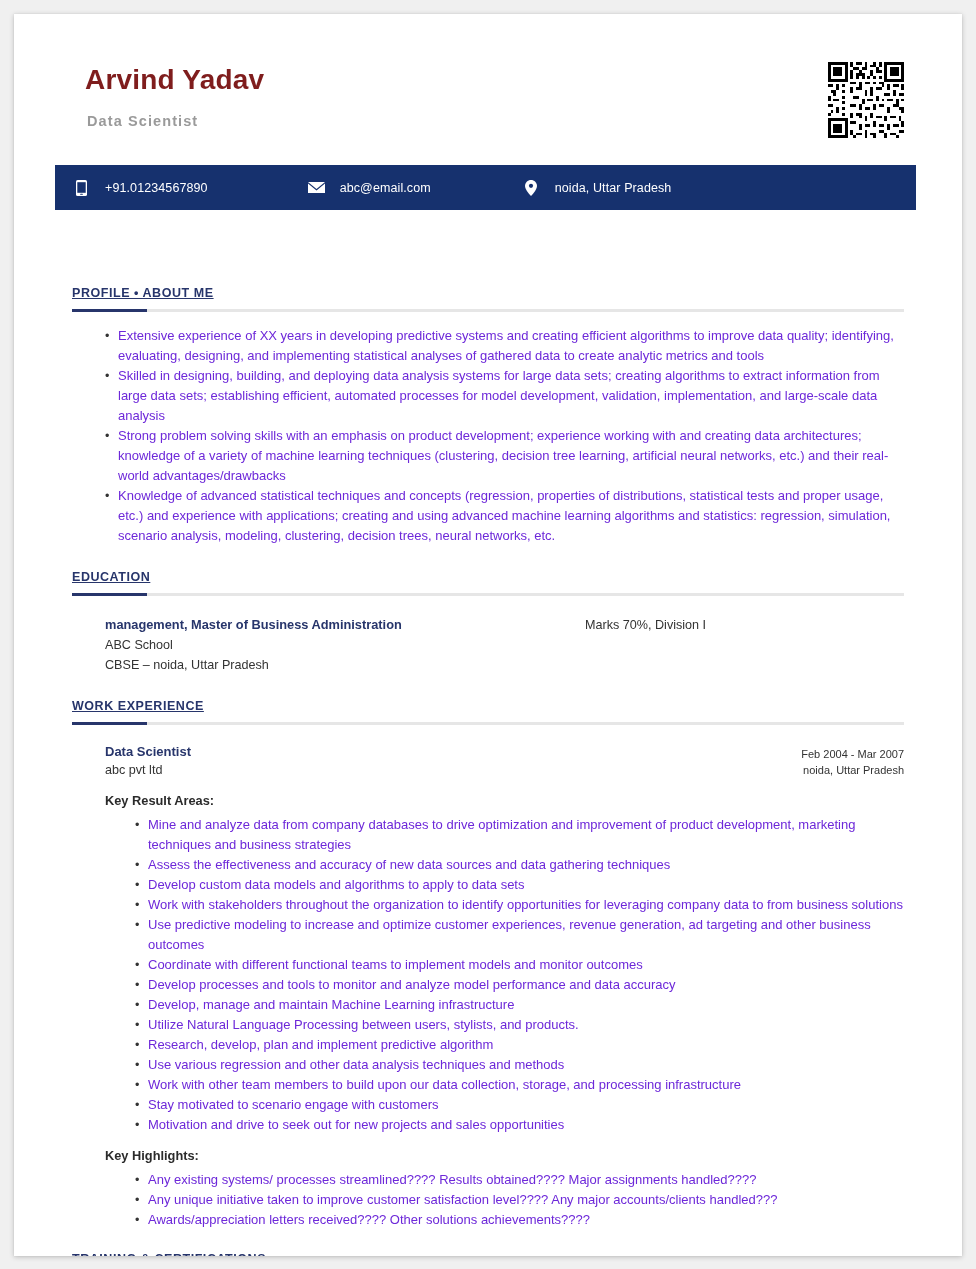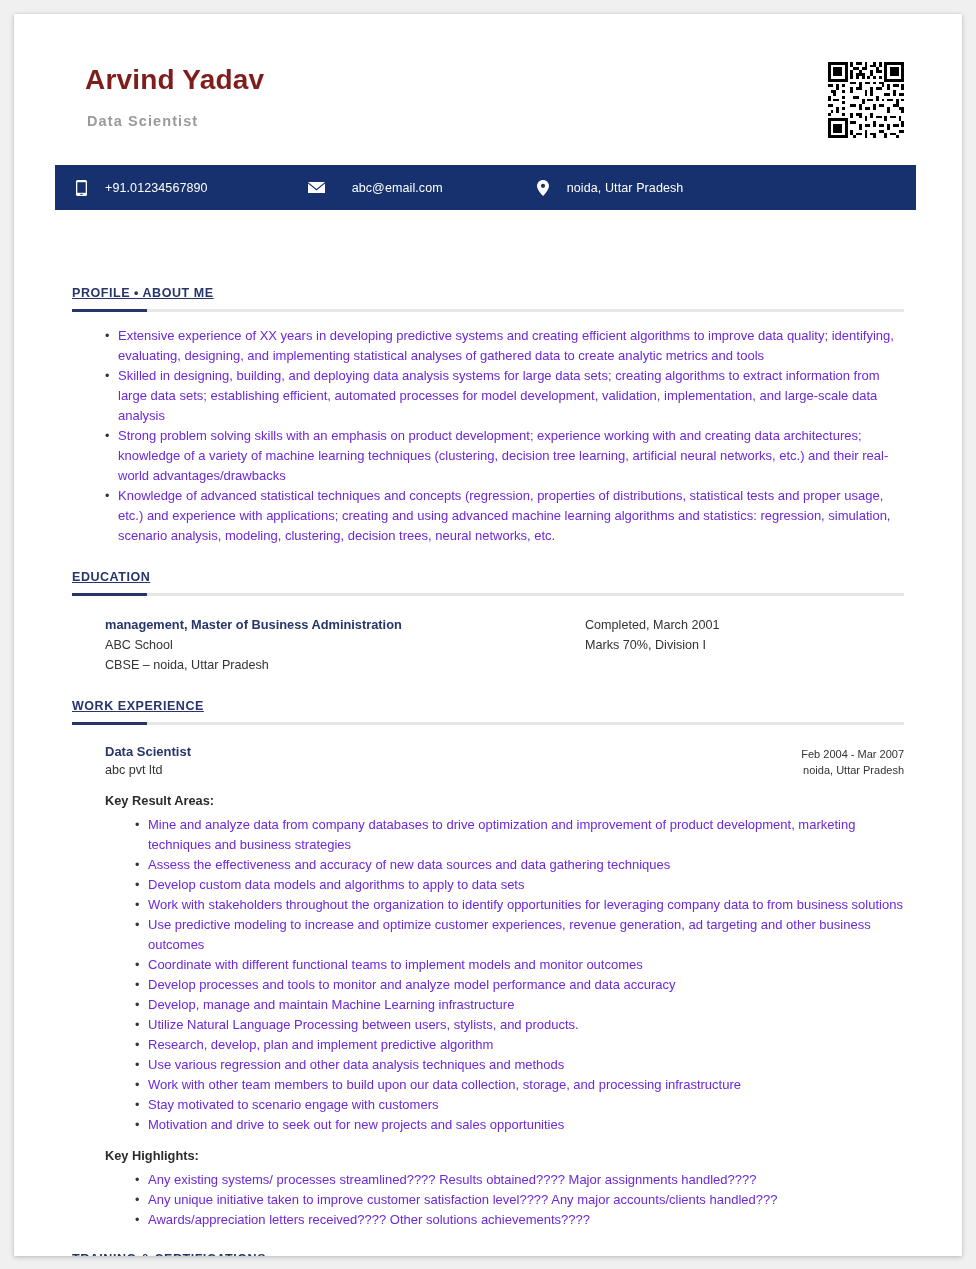--- a/index.html
+++ b/index.html
@@ -72,21 +72,21 @@
     display: flex;
     align-items: center;
     color: #ffffff;
   }
   .contact-item {
     display: flex;
     align-items: center;
     height: 100%;
   }
   .contact-item.phone   { padding-left: 18px; }
-  .contact-item.email   { padding-left: 100px; gap: 12px; }
+  .contact-item.email   { padding-left: 100px; }
   .contact-item.address { padding-left: 92px; }
   .contact-icon {
     width: 17px;
     display: flex;
     justify-content: center;
     align-items: center;
     margin-right: 15px;
   }
   .contact-icon svg { display: block; fill: #ffffff; }
   .contact-text {
@@ -405,21 +405,20 @@
     <div class="section" id="education-section">
       <div class="section-title">EDUCATION</div>
       <div class="rule"></div>
       <div class="edu-row">
         <div class="edu-left">
           <div class="edu-degree">management, Master of Business Administration</div>
           <div class="edu-line">ABC School</div>
           <div class="edu-line">CBSE – noida, Uttar Pradesh</div>
         </div>
         <div class="edu-right">
-          <div class="edu-line">Completed, March 2001</div>
           <div class="edu-line">Marks 70%, Division I</div>
         </div>
       </div>
     </div>
 
     <div class="section" id="work-section">
       <div class="section-title">WORK EXPERIENCE</div>
       <div class="rule"></div>
 
       <div class="job-head">

